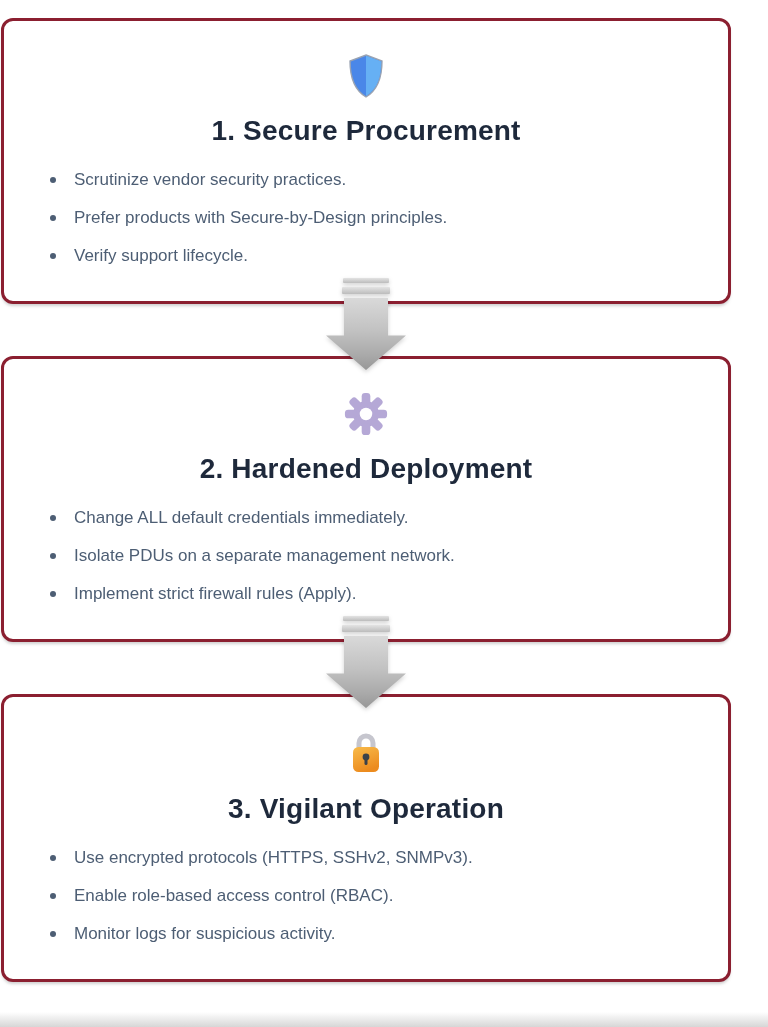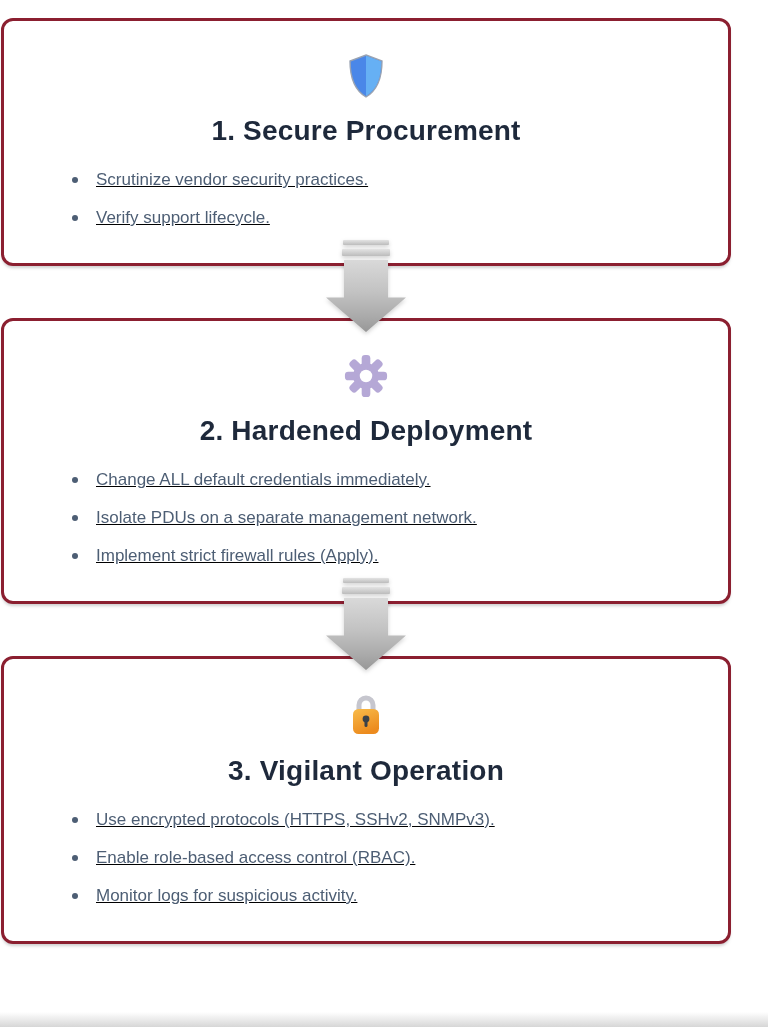--- a/index.html
+++ b/index.html
@@ -37,23 +37,22 @@
   .step-title {
     margin: 0;
     text-align: center;
     font-size: 28px;
     font-weight: 700;
     color: #1e293b;
     letter-spacing: 0.2px;
   }
   ul.bullets {
     margin: 14px 0 0 0;
-    padding: 0 30px 0 92px;
+    padding: 0 30px 0 70px;
     list-style: none;
-    text-decoration: underline;
   }
   ul.bullets li {
     position: relative;
     color: #4d5e74;
     font-size: 17px;
     line-height: 38px;
     white-space: nowrap;
   }
   ul.bullets li::before {
     content: "";
@@ -108,20 +107,21 @@
       <span>
         <svg width="40" height="46" viewBox="0 0 40 46" aria-hidden="true">
           <path d="M20 2 L36 8 C36 23 32.5 36.5 20 44 C7.5 36.5 4 23 4 8 Z" fill="#4a87e8" stroke="#9aa3b2" stroke-width="1.4"></path>
           <path d="M20 2.8 L35.2 8.5 C35.2 22.6 32 35.8 20 43 Z" fill="#66b0f4"></path>
         </svg>
       </span>
     </div>
     <h2 class="step-title">1. Secure Procurement</h2>
     <ul class="bullets">
       <li>Scrutinize vendor security practices.</li>
+      <li>Prefer products with Secure-by-Design principles.</li>
       <li>Verify support lifecycle.</li>
     </ul>
   </div>
 
   <div class="arrow-wrap">
     <div class="arrow-stripe s1"></div>
     <div class="arrow-stripe s2"></div>
     <div class="arrow-body"></div>
   </div>
 

